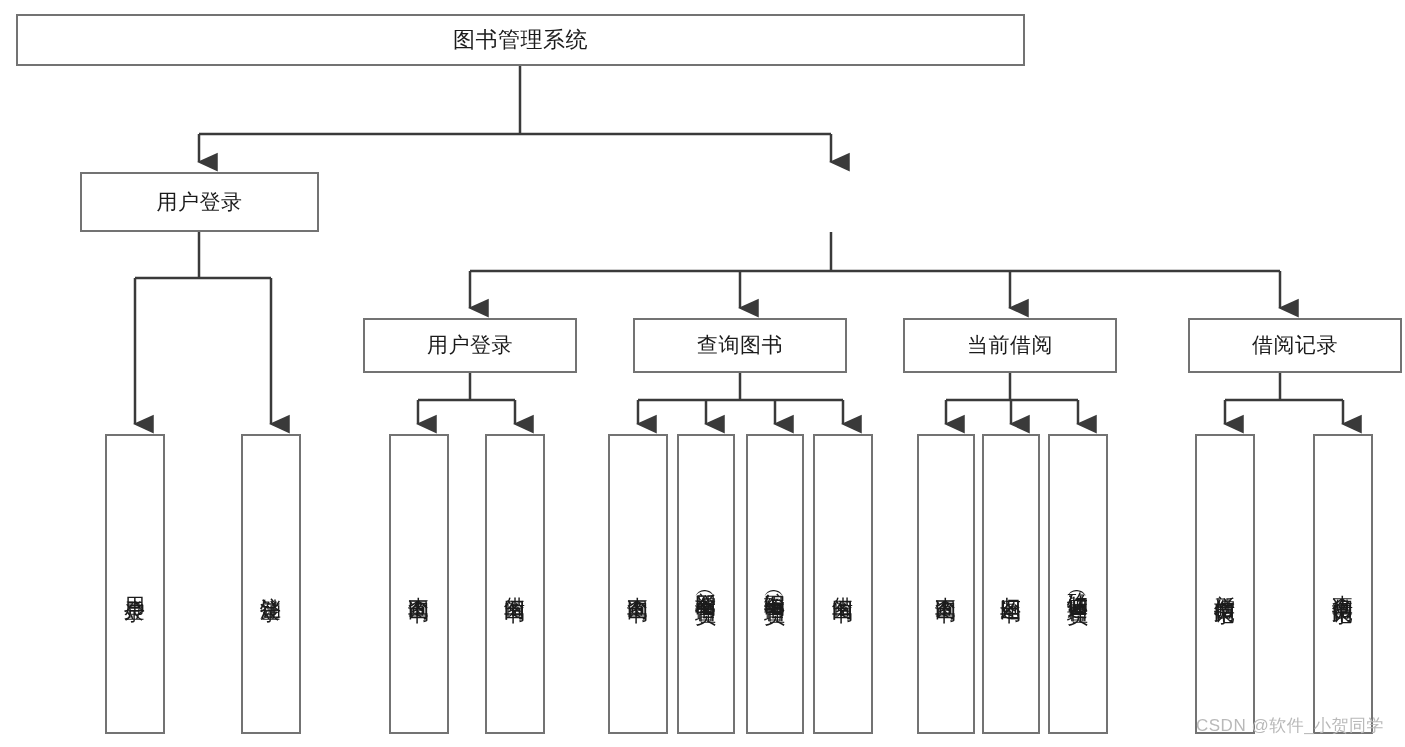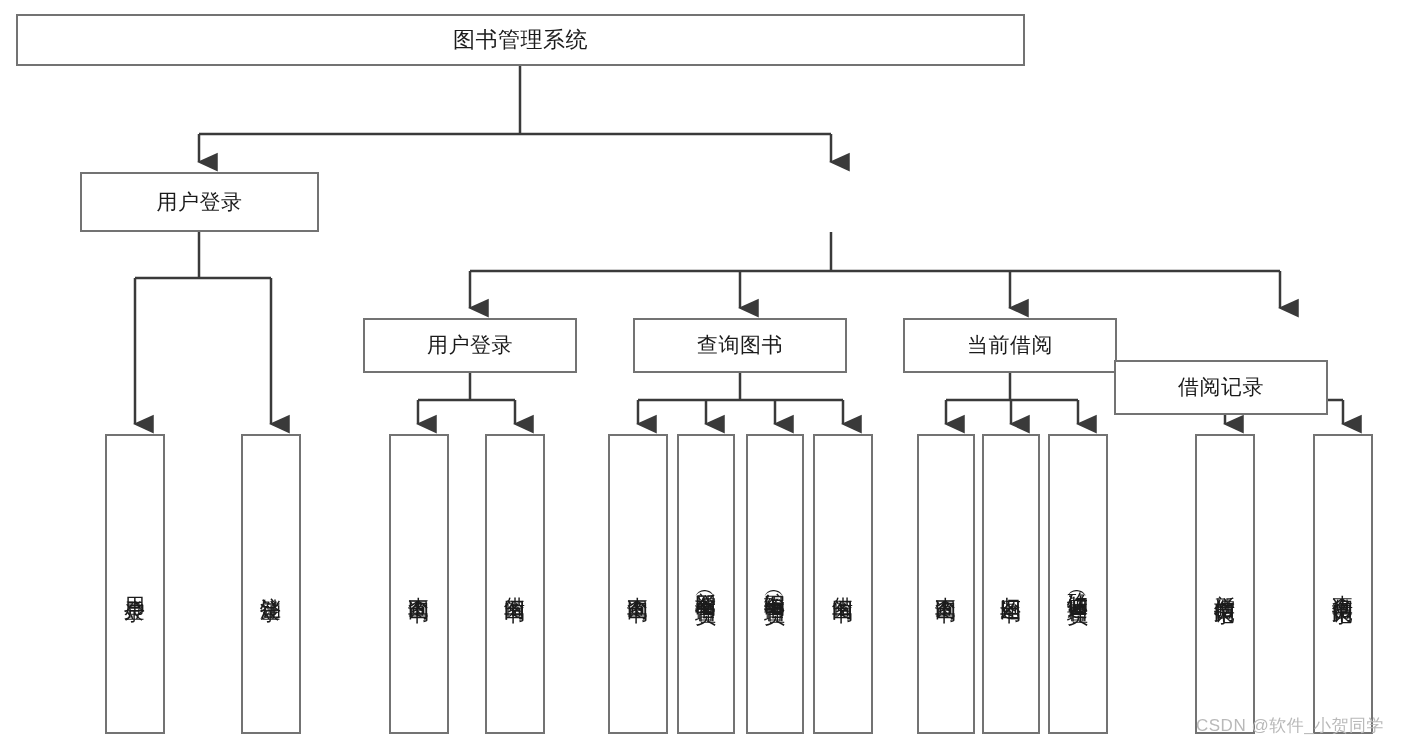--- a/index.html
+++ b/index.html
@@ -143,21 +143,21 @@
 
   <div class="node horiz" style="left:363px; top:318px; width:214px; height:55px;">
     <span class="node-label">用户登录</span>
   </div>
   <div class="node horiz" style="left:633px; top:318px; width:214px; height:55px;">
     <span class="node-label">查询图书</span>
   </div>
   <div class="node horiz" style="left:903px; top:318px; width:214px; height:55px;align-items:center;">
     <span class="node-label">当前借阅</span>
   </div>
-  <div class="node horiz" style="left:1114px; top:318px; width:214px; height:55px;margin-top:42px;">
+  <div class="node horiz" style="left:1188px; top:318px; width:214px; height:55px;">
     <span class="node-label">借阅记录</span>
   </div>
 
   <div class="node vert" style="left:105px; top:434px; width:60px; height:300px;">
     <span class="node-label">用户登录</span>
   </div>
   <div class="node vert" style="left:241px; top:434px; width:60px; height:300px;">
     <span class="node-label">注销登录</span>
   </div>
 

